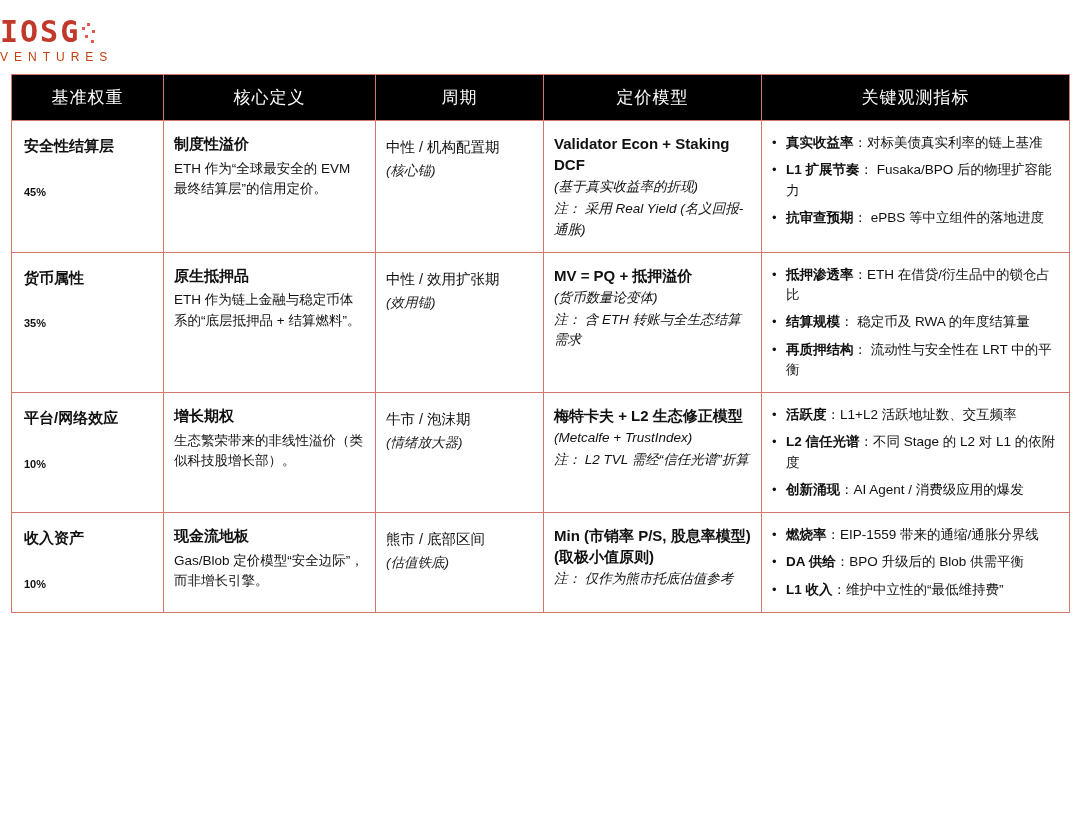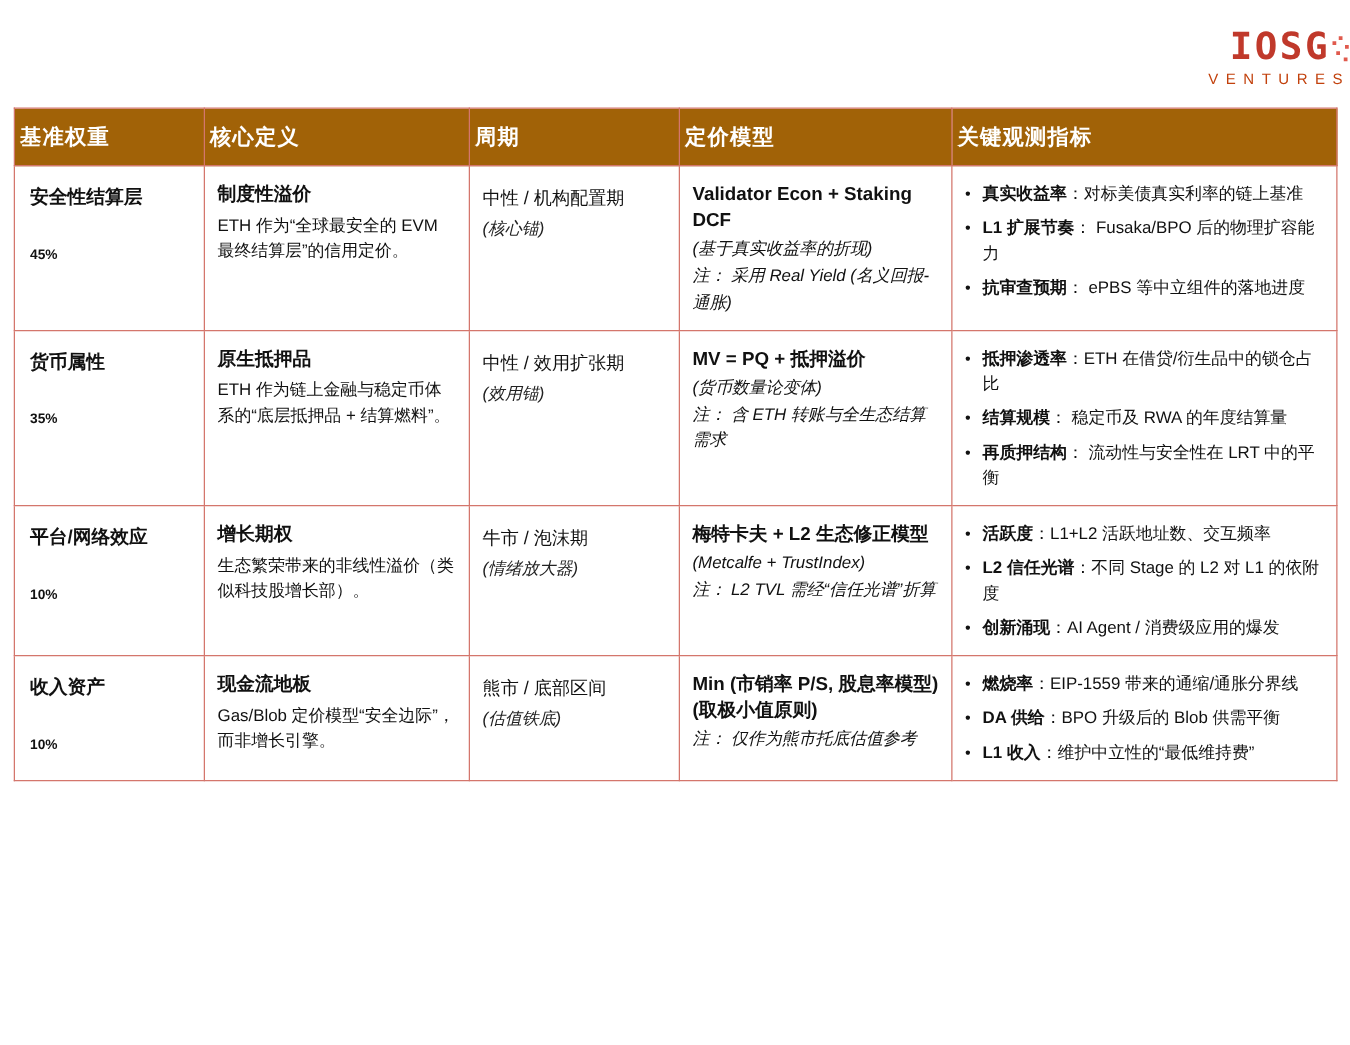--- a/index.html
+++ b/index.html
@@ -15,24 +15,24 @@
     overflow: hidden;
   }
   .page {
     width: 1080px;
     height: 836px;
     position: relative;
     box-sizing: border-box;
   }
   
   .logo-wrap {
-    height: 86px;
+    height: 74px;
     display: flex;
     flex-direction: column;
-    align-items: flex-end;
+    align-items: flex-start;
     justify-content: center;
     padding-top: 6px;
     box-sizing: border-box;
   }
   .logo-mark {
     display: flex;
     align-items: flex-end;
     gap: 2px;
     line-height: 1;
   }
@@ -69,25 +69,25 @@
     width: 1058px;
     margin: 0 11px;
     table-layout: fixed;
   }
   table.matrix th, table.matrix td {
     border: 1px solid #d4766c;
     vertical-align: top;
     box-sizing: border-box;
   }
   thead th {
-    background: #a16207;
+    background: #000000;
     color: #ffffff;
     font-size: 17px;
-    font-weight: bold;
-    text-align: left;
+    font-weight: normal;
+    text-align: center;
     padding: 11px 4px;
     border-color: #c9574b;
     letter-spacing: 1px;
   }
   td {
     padding: 12px 10px;
     font-size: 13.5px;
     line-height: 1.5;
   }
   

